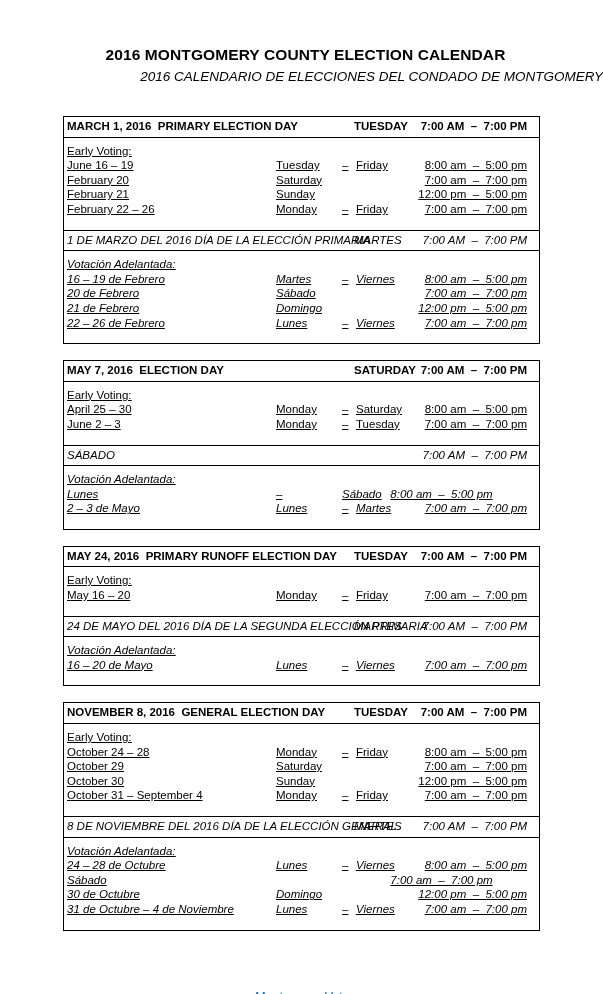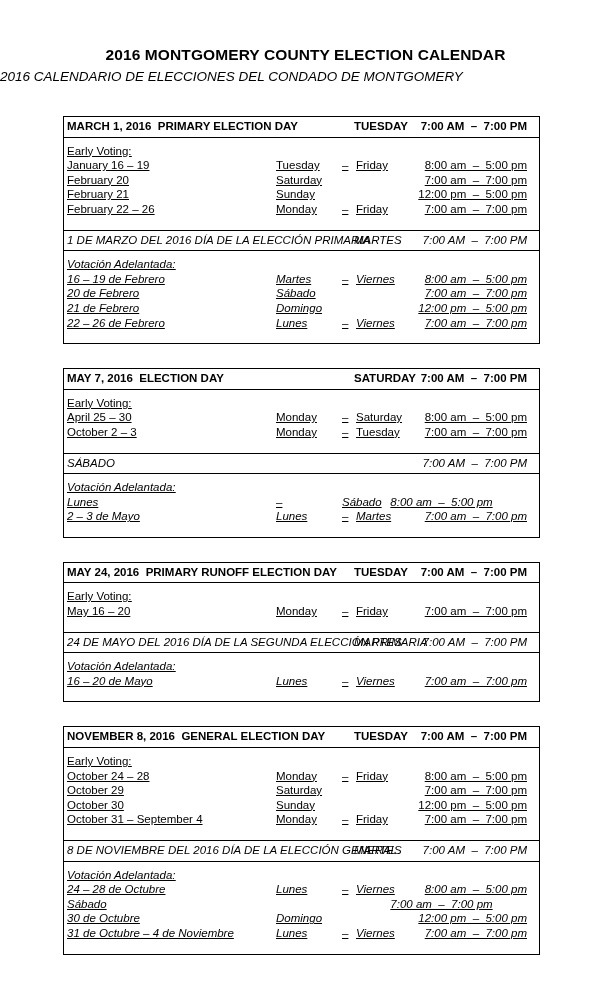--- a/index.html
+++ b/index.html
@@ -19,27 +19,27 @@
     font-size: 15.5px;
     font-weight: bold;
     text-align: center;
     margin: 0 0 5px 8px;
     letter-spacing: 0.1px;
   }
   .page-subtitle {
     font-size: 13.5px;
     font-weight: normal;
     font-style: italic;
-    text-align: left;
+    text-align: right;
     margin: 0 0 32px 0;
   }
   .sections { width: 477px; margin: 0 auto; }
   .section {
     border: 1px solid #000;
-    margin-bottom: 24px;
+    margin-bottom: 16px;
     font-size: 11.5px;
     line-height: 14.6px;
     background: #fff;
   }
   .hdr-row {
     display: grid;
     grid-template-columns: 287px 1fr auto;
     padding: 2px 12px 3px 3px;
     font-weight: bold;
     border-bottom: 1px solid #000;
@@ -89,21 +89,21 @@
   <main class="sections" id="sections">
       <section class="section">
         <div class="hdr-row">
           <div class="hdr-title">MARCH 1, 2016  PRIMARY ELECTION DAY</div>
           <div class="hdr-day">TUESDAY</div>
           <div class="hdr-time">7:00 AM  –  7:00 PM</div>
         </div>
         <div class="body">
           <div class="ev-label">Early Voting:</div>
           <div class="row">
-            <div class="c-date">January 16 – 19</div>
+            <div class="c-date">June 16 – 19</div>
             <div class="c-day1">Tuesday</div>
             <div class="c-dash">–</div>
             <div class="c-day2">Friday</div>
             <div class="c-time">8:00 am  –  5:00 pm</div>
           </div>
           <div class="row">
             <div class="c-date">February 20</div>
             <div class="c-day1">Saturday</div>
             <div class="c-dash"></div>
             <div class="c-day2"></div>
@@ -170,21 +170,21 @@
         <div class="body">
           <div class="ev-label">Early Voting:</div>
           <div class="row">
             <div class="c-date">April 25 – 30</div>
             <div class="c-day1">Monday</div>
             <div class="c-dash">–</div>
             <div class="c-day2">Saturday</div>
             <div class="c-time">8:00 am  –  5:00 pm</div>
           </div>
           <div class="row">
-            <div class="c-date">October 2 – 3</div>
+            <div class="c-date">June 2 – 3</div>
             <div class="c-day1">Monday</div>
             <div class="c-dash">–</div>
             <div class="c-day2">Tuesday</div>
             <div class="c-time">7:00 am  –  7:00 pm</div>
           </div>
         </div>
         <div class="hdr-row es">
           <div class="hdr-day">SÁBADO</div>
           <div class="hdr-time">7:00 AM  –  7:00 PM</div>
         </div>

